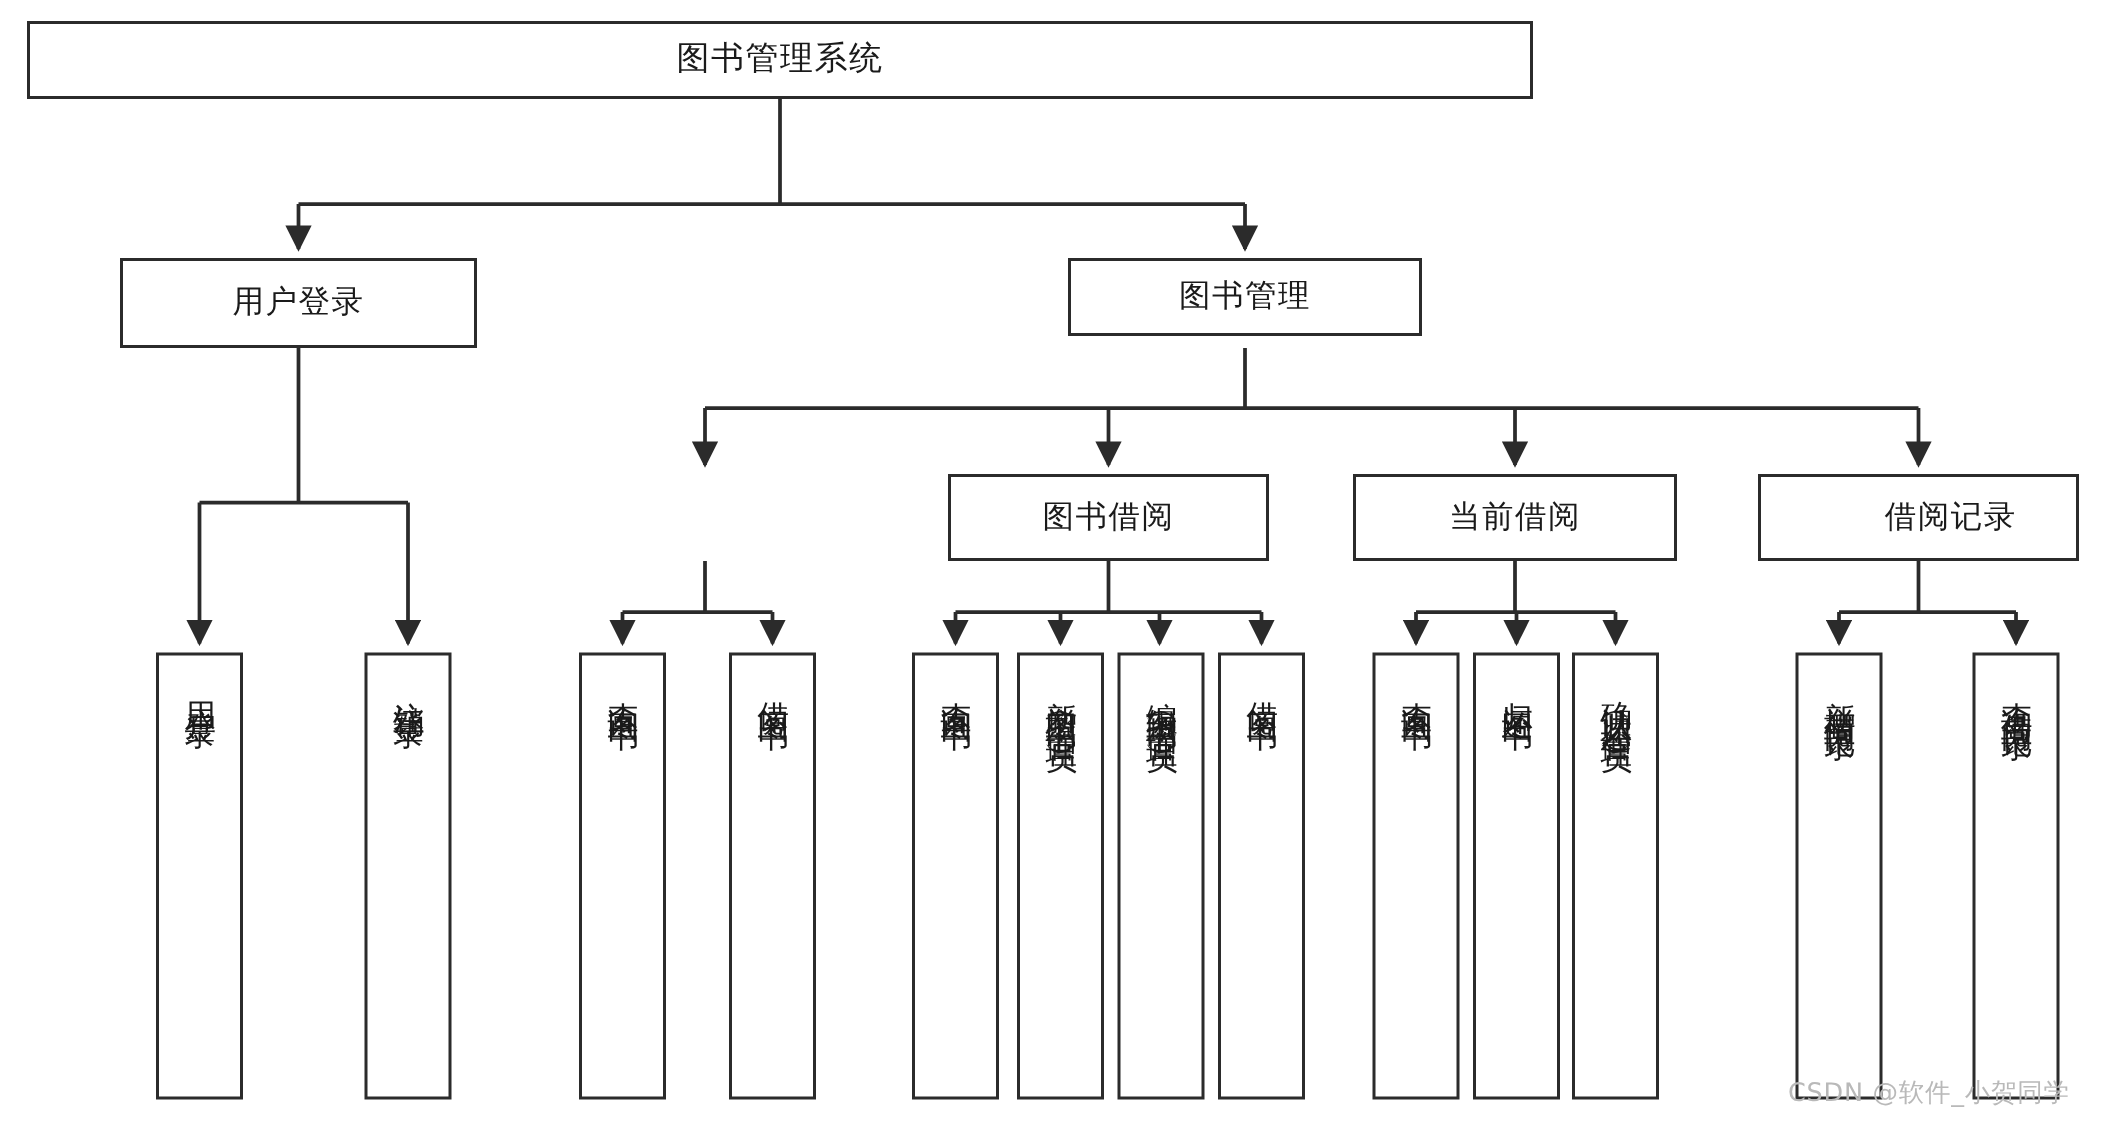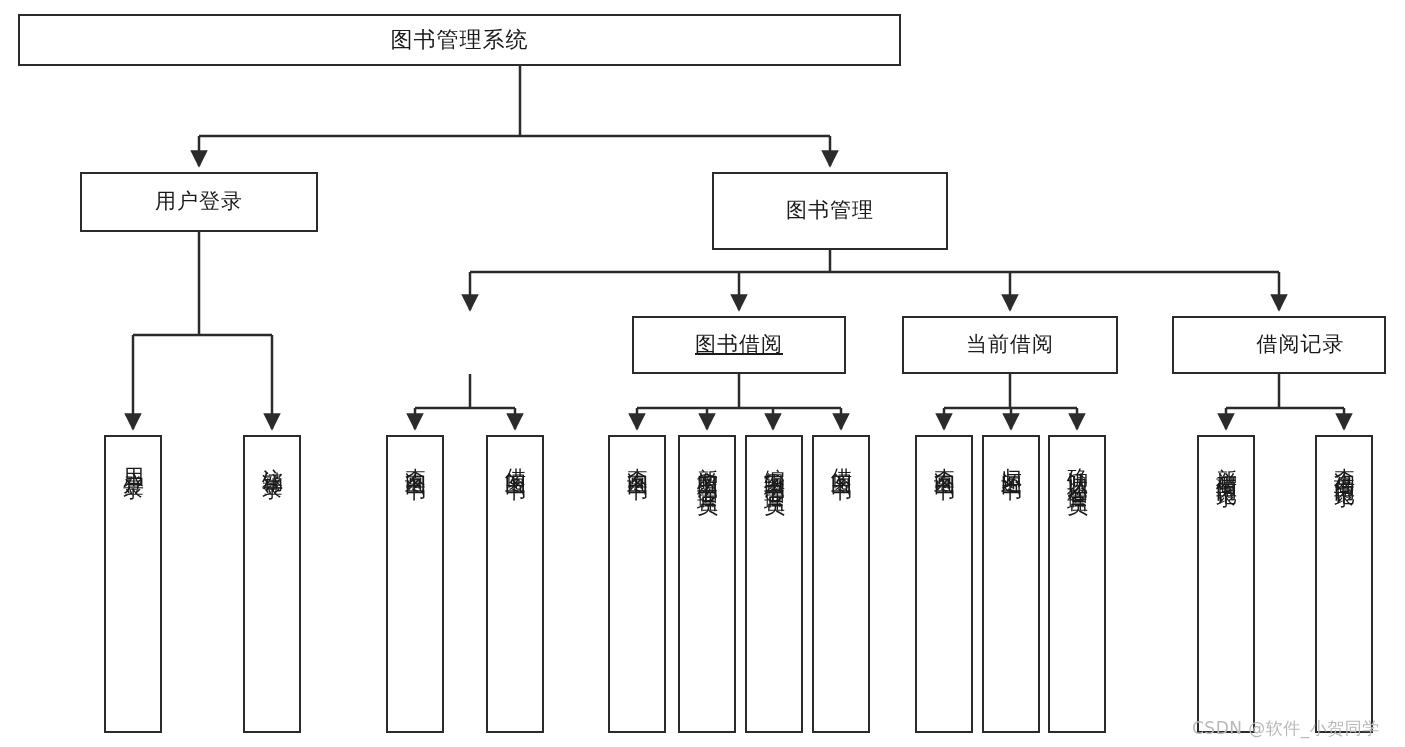--- a/index.html
+++ b/index.html
@@ -118,26 +118,26 @@
       <path d="M 1011 408 L 1011 429" marker-end="url(#arrow)"></path>
       <path d="M 1077 408 L 1077 429" marker-end="url(#arrow)"></path>
 
       <path d="M 1279 374 L 1279 408"></path>
       <path d="M 1226 408 L 1344 408"></path>
       <path d="M 1226 408 L 1226 429" marker-end="url(#arrow)"></path>
       <path d="M 1344 408 L 1344 429" marker-end="url(#arrow)"></path>
     </g>
   </svg>
 
-  <div class="node h root" id="node-root" style="left: 18px; top: 14px; width: 883px; height: 52px;">图书管理系统</div>
+  <div class="node h root" id="node-root" style="left: 18px; top: 14px; width: 1004px; height: 52px;">图书管理系统</div>
 
   <div class="node h" id="node-user-login" style="left: 80px; top: 172px; width: 238px; height: 60px;">用户登录</div>
-  <div class="node h" id="node-book-manage" style="left: 712px; top: 172px; width: 236px; height: 78px;">图书管理</div>
+  <div class="node h" id="node-book-manage" style="left: 712px; top: 172px; width: 236px; height: 52px;">图书管理</div>
 
-  <div class="node h" id="node-book-borrow" style="left: 632px; top: 316px; width: 214px; height: 58px; text-decoration: underline;">图书借阅</div>
+  <div class="node h" id="node-book-borrow" style="left: 632px; top: 316px; width: 214px; height: 58px;">图书借阅</div>
   <div class="node h" id="node-current-borrow" style="left: 902px; top: 316px; width: 216px; height: 58px;">当前借阅</div>
   <div class="node h" id="node-borrow-record" style="left: 1172px; top: 316px; width: 214px; height: 58px; padding-left: 43px;">借阅记录</div>
 
   <div class="node v" id="leaf-0" style="left: 104px; top: 435px; width: 58px; height: 298px;">
     <span class="vtext">用户登录</span>
   </div>
   <div class="node v" id="leaf-1" style="left: 243px; top: 435px; width: 58px; height: 298px;">
     <span class="vtext">注销登录</span>
   </div>
   <div class="node v" id="leaf-2" style="left: 386px; top: 435px; width: 58px; height: 298px;">

